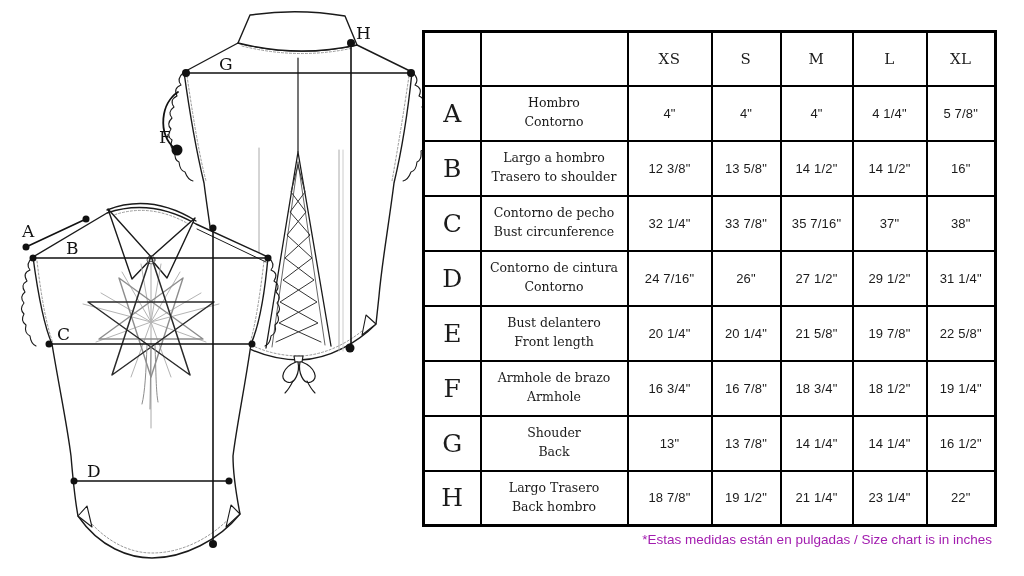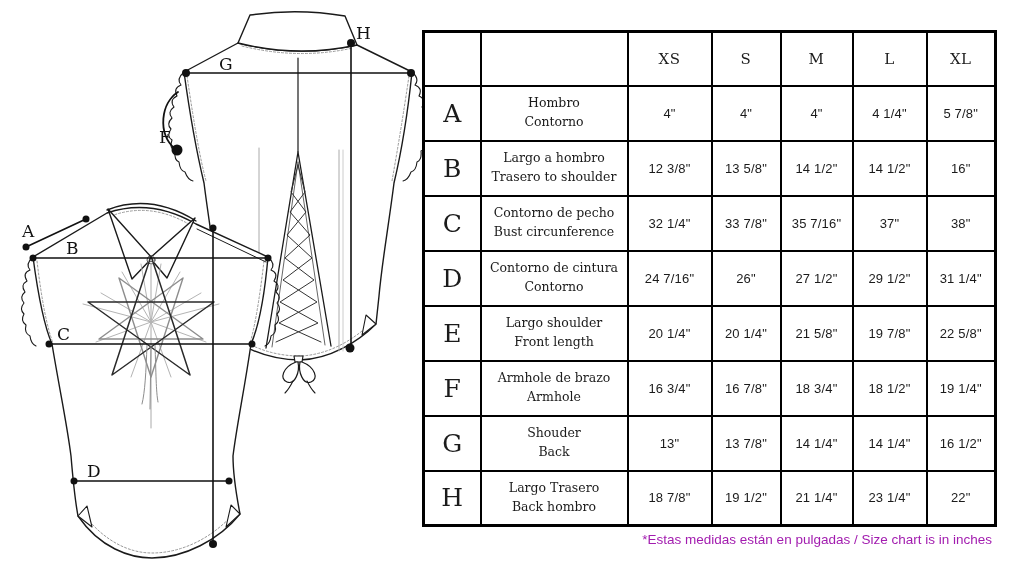--- a/index.html
+++ b/index.html
@@ -207,21 +207,21 @@
           <td class="val">24 7/16"</td>
           <td class="val">26"</td>
           <td class="val">27 1/2"</td>
           <td class="val">29 1/2"</td>
           <td class="val">31 1/4"</td>
         </tr>
 
         <tr class="row">
           <td class="letter">E</td>
           <td class="desc">
-            <div>Largo shoulder</div>
+            <div>Bust delantero</div>
             <div>Front length</div>
           </td>
           <td class="val">20 1/4"</td>
           <td class="val">20 1/4"</td>
           <td class="val">21 5/8"</td>
           <td class="val">19 7/8"</td>
           <td class="val">22 5/8"</td>
         </tr>
 
         <tr class="row">

